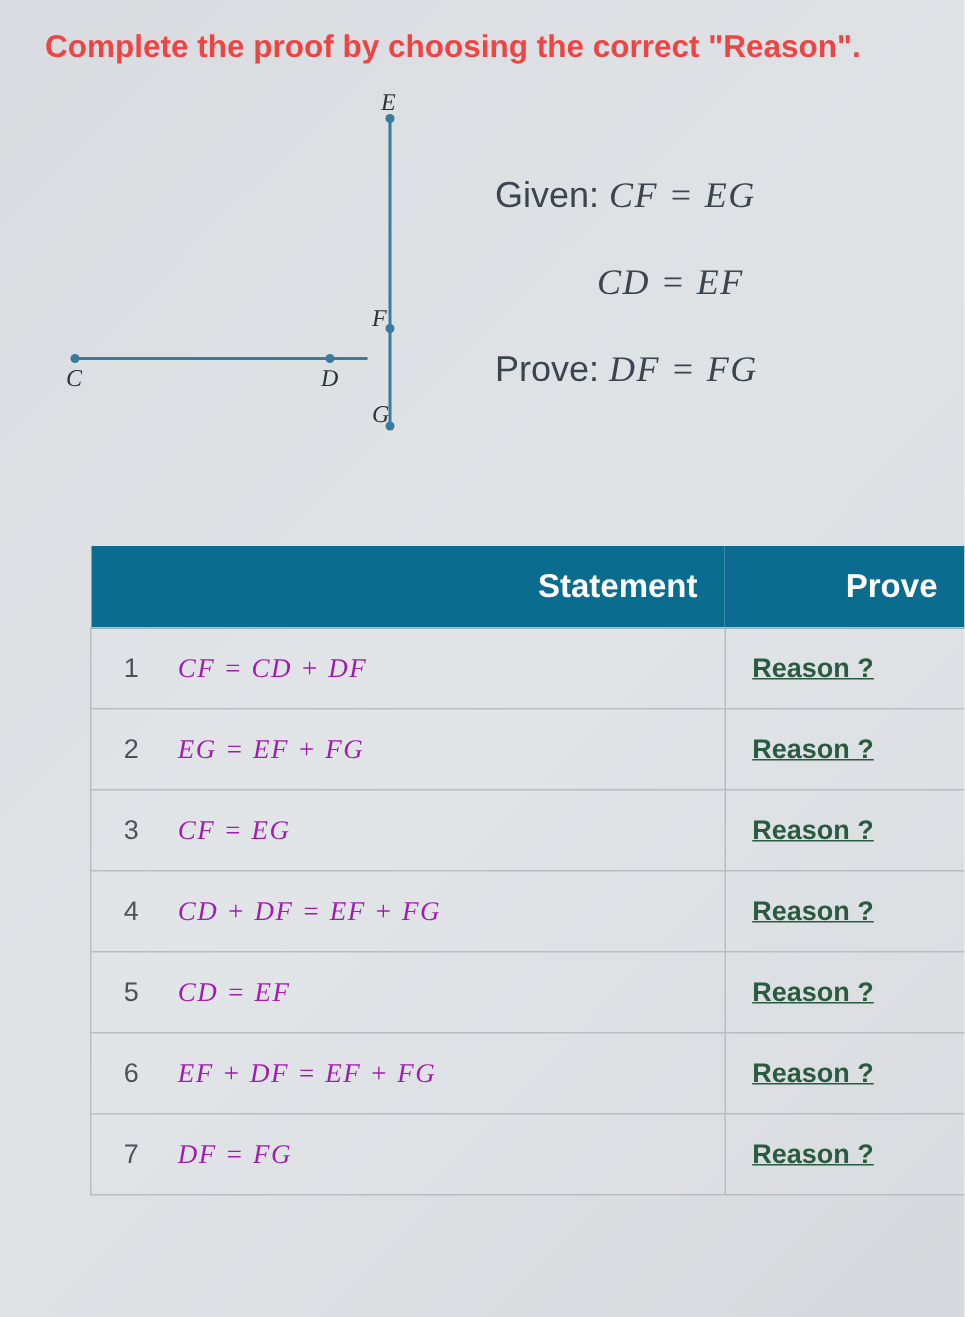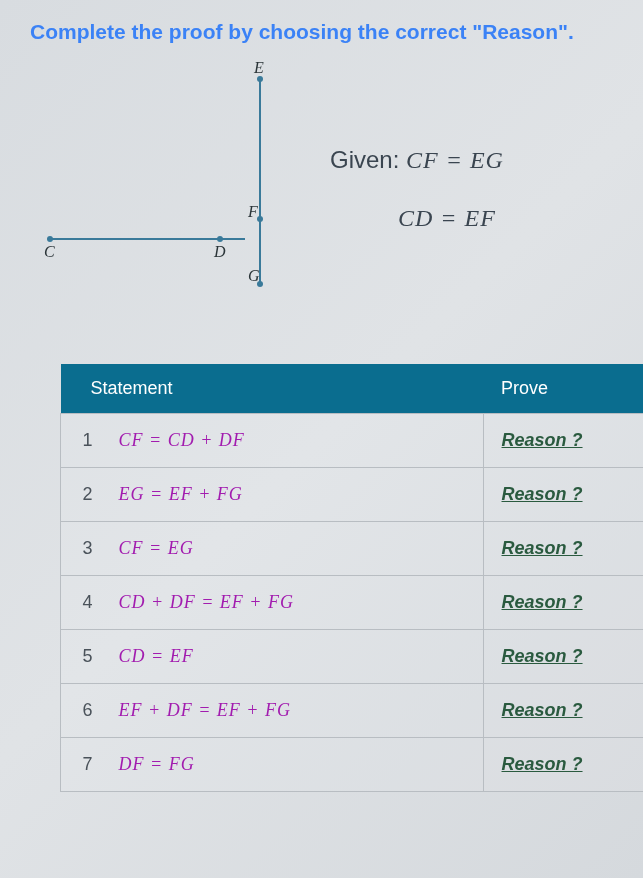--- a/index.html
+++ b/index.html
@@ -9,21 +9,21 @@
       background: linear-gradient(135deg, #d8dce0 0%, #e0e3e6 50%, #d5d9dd 100%);
       font-family: Arial, sans-serif;
       color: #3a4148;
       padding: 20px 0 0 0;
       overflow: hidden;
     }
     .instruction {
       font-size: 21px;
       font-weight: bold;
       padding: 0 30px 10px 30px;
-      color: #3b82f6;
+      color: #ef4444;
     }
     .diagram-area {
       display: flex;
       align-items: center;
       padding: 10px 30px 20px 30px;
       height: 280px;
     }
     .svg-wrap {
       width: 280px;
       height: 260px;
@@ -39,23 +39,23 @@
     .table-wrap {
       margin: 30px 0 0 60px;
     }
     table {
       width: 583px;
       border-collapse: collapse;
     }
     thead th {
       background: #0a6d8f;
       color: #fff;
-      text-align: left;
-      font-weight: normal;
-      font-size: 18px;
+      text-align: right;
+      font-weight: bold;
+      font-size: 22px;
       padding: 14px 18px;
     }
     thead th:first-child {
       padding-left: 30px;
     }
     tbody td {
       border: 1px solid #b8bdc2;
       border-right: none;
       padding: 16px 18px;
       font-size: 18px;
@@ -76,21 +76,20 @@
       color: #a21caf;
       letter-spacing: 1px;
     }
     tbody td.reason {
       width: 160px;
     }
     .reason-link {
       color: #2a5a3f;
       font-weight: bold;
       text-decoration: underline;
-      font-style: italic;
       cursor: pointer;
     }
     svg text {
       font-family: 'Times New Roman', serif;
       font-style: italic;
       font-size: 16px;
       fill: #2a3438;
     }
   </style>
 </head>
@@ -115,20 +114,24 @@
       <text x="218" y="222">G</text>
     </svg>
   </div>
   <div class="given-prove">
     <div class="row">
       <span>Given:</span>
       <span style="font-family:'Times New Roman',serif;font-style:italic;letter-spacing:1px;">CF = EG</span>
     </div>
     <div class="row indent">
       <span style="font-family:'Times New Roman',serif;font-style:italic;letter-spacing:1px;">CD = EF</span>
+    </div>
+    <div class="row">
+      <span>Prove:</span>
+      <span style="font-family:'Times New Roman',serif;font-style:italic;letter-spacing:1px;">DF = FG</span>
     </div>
   </div>
 </div>
 
 <div class="table-wrap">
   <table>
     <thead>
       <tr>
         <th colspan="2">Statement</th>
         <th>Prove</th>

